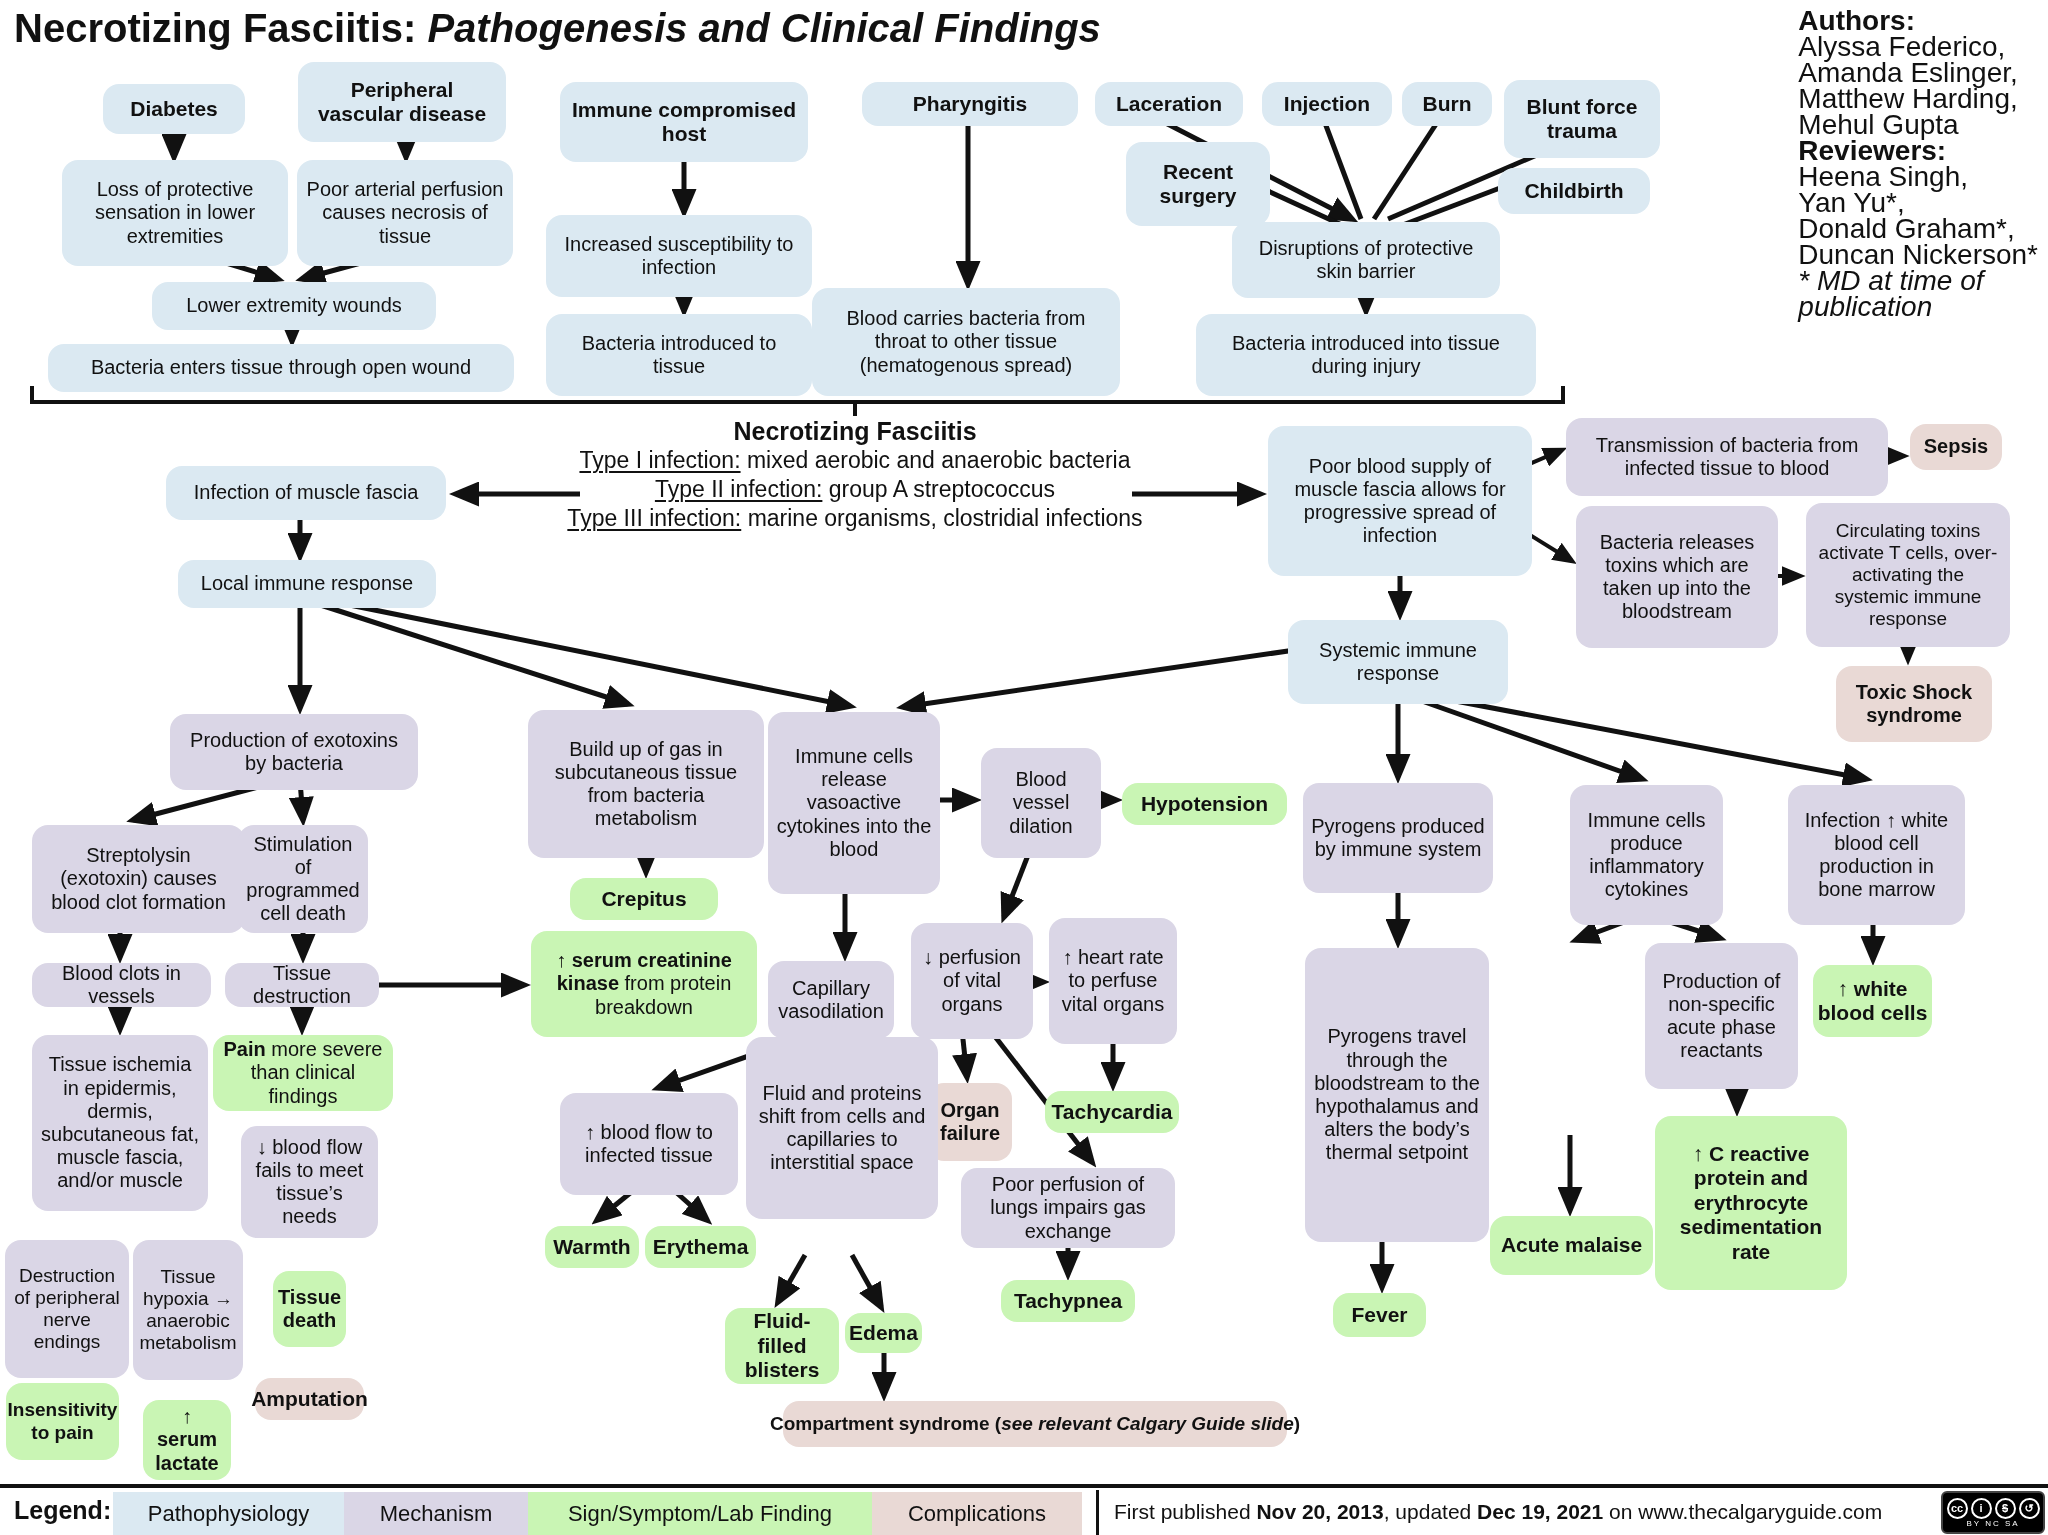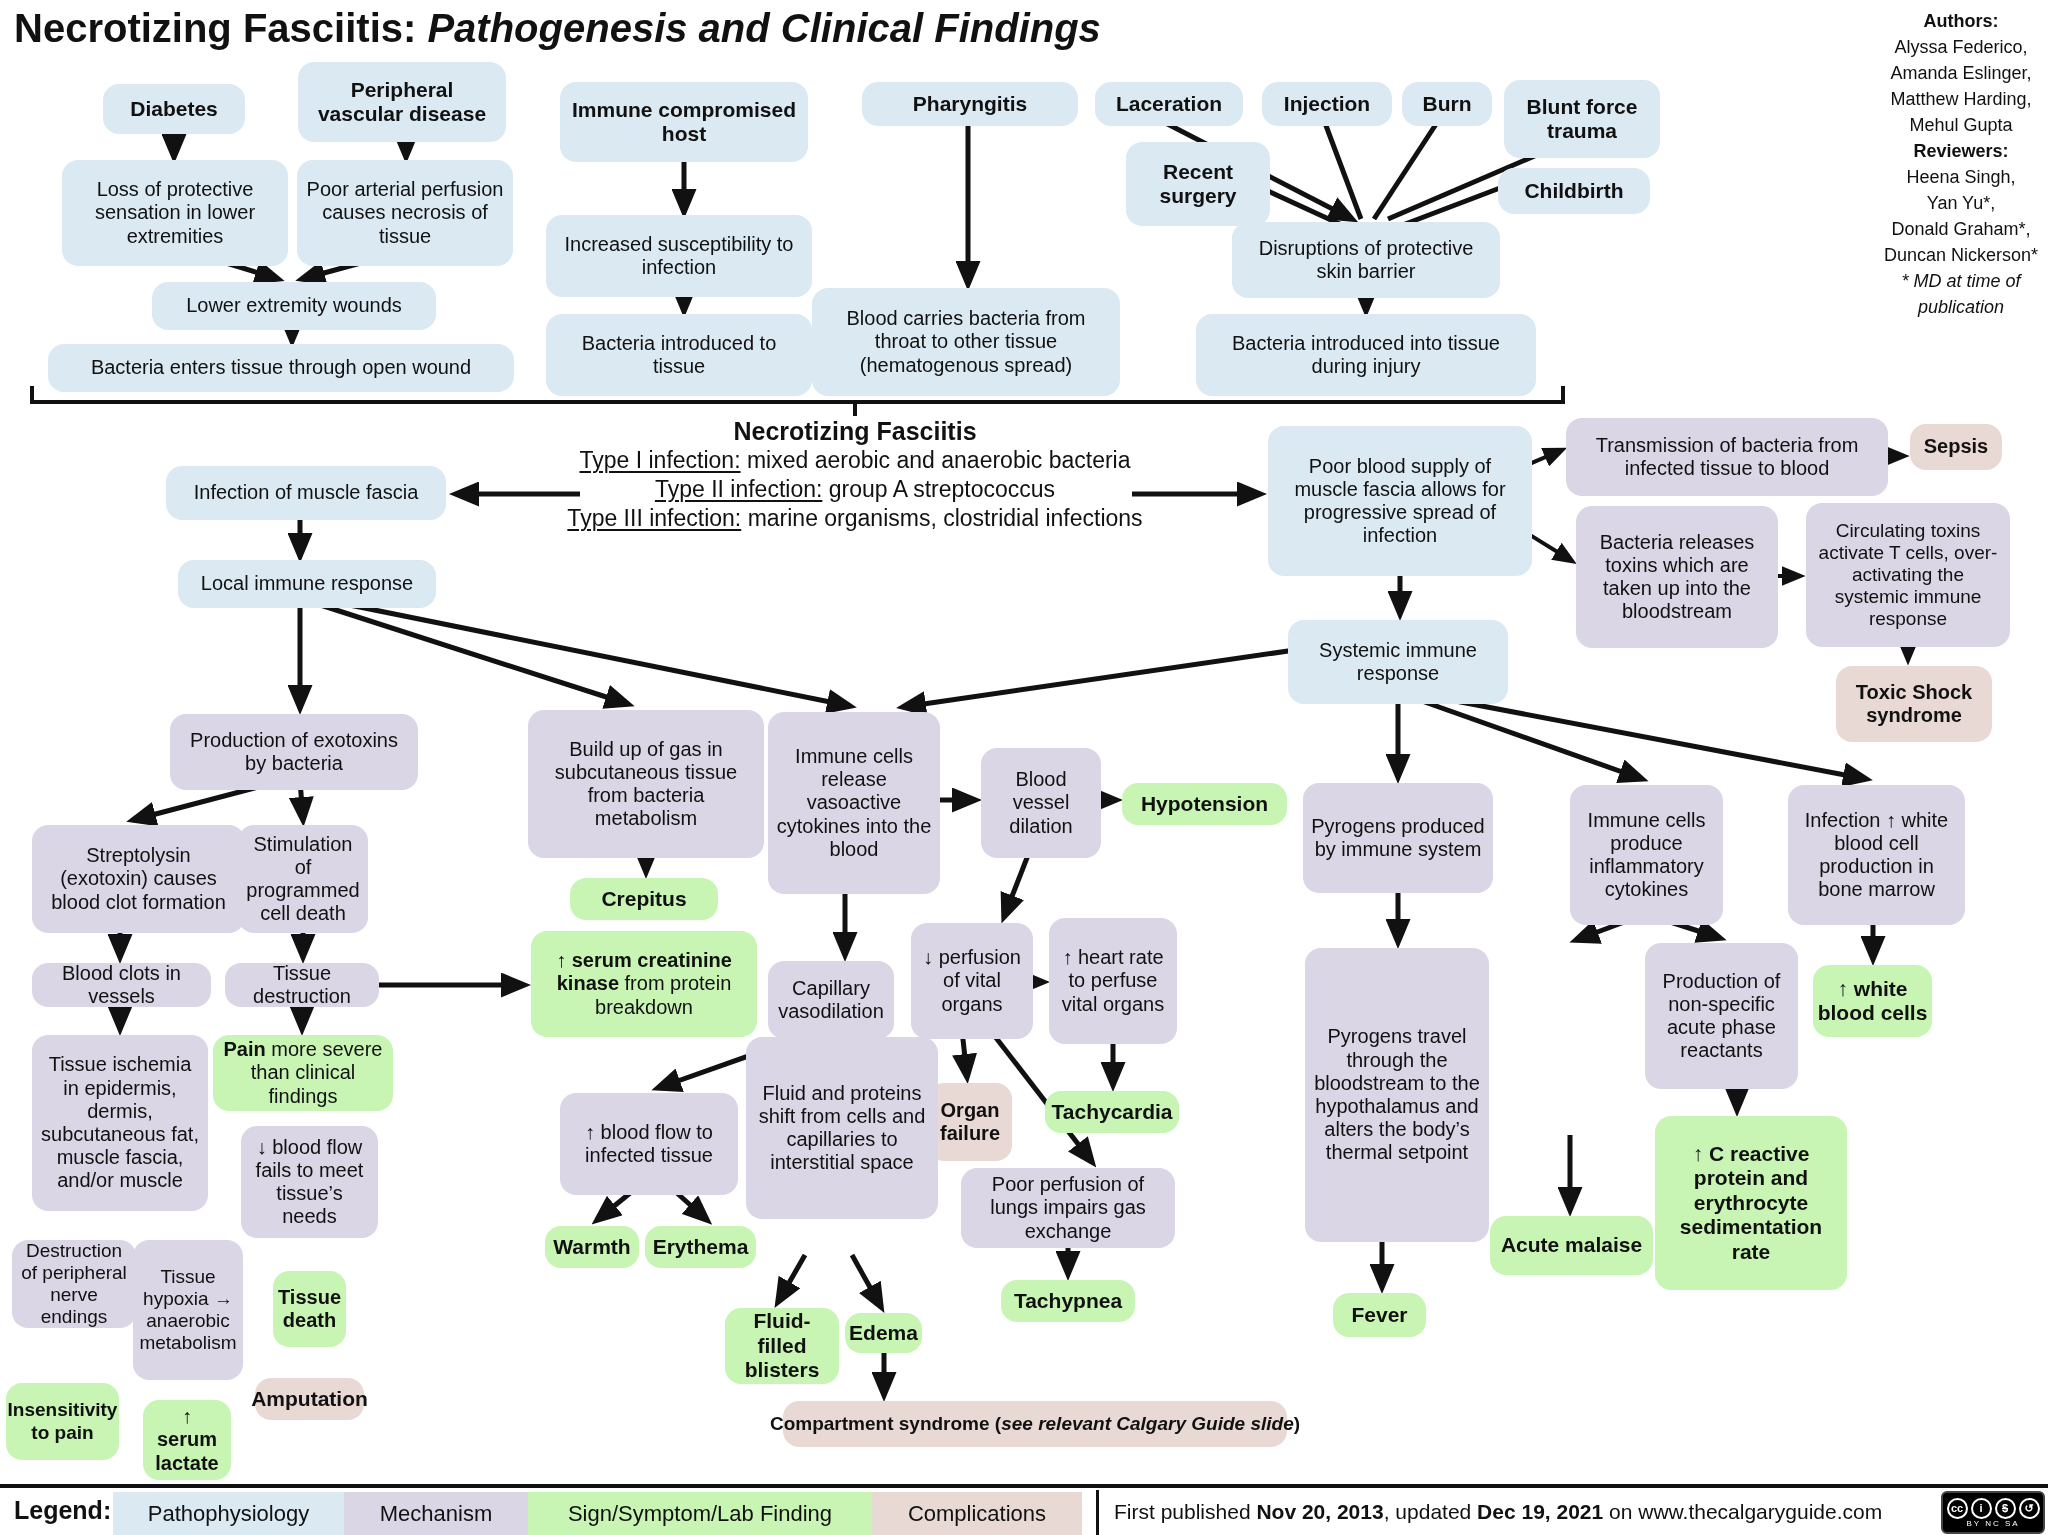--- a/index.html
+++ b/index.html
@@ -10,21 +10,21 @@
         text-align:center;box-sizing:border-box;padding:4px 8px;font-size:20px;line-height:1.16;}
   .blue{background:#dbe9f2;}
   .lav{background:#dad6e6;}
   .green{background:#c9f5b4;}
   .pink{background:#e9d9d5;}
   .b{font-weight:700;}
   .fs21{font-size:21px;}
   .fs19{font-size:19px;}
   .title{position:absolute;left:14px;top:6px;z-index:3;font-size:40px;font-weight:700;white-space:nowrap;}
   .title .it{font-style:italic;}
-  .credits{position:absolute;right:10px;top:8px;z-index:3;text-align:center;font-size:18px;line-height:26px;}
+  .credits{position:absolute;right:10px;top:8px;z-index:3;text-align:left;font-size:28px;line-height:26px;}
   .credits .it{font-style:italic;}
   .nf-center{position:absolute;left:855px;top:416px;transform:translateX(-50%);z-index:2;text-align:center;white-space:nowrap;}
   .nf-center .hd{font-size:25px;font-weight:700;line-height:30px;}
   .nf-center .tline{font-size:23px;line-height:29px;}
   .nf-center .u{text-decoration:underline;text-decoration-thickness:2px;text-underline-offset:3px;}
   .footrule{position:absolute;left:0;top:1484px;width:2048px;height:4px;background:#111;z-index:3;}
   .legend-label{position:absolute;left:14px;top:1496px;font-size:25px;font-weight:700;z-index:3;}
   .swatch{position:absolute;top:1492px;height:43px;z-index:3;display:flex;align-items:center;justify-content:center;
           font-size:22px;}
   .vdiv{position:absolute;left:1096px;top:1490px;width:3px;height:45px;background:#111;z-index:3;}
@@ -201,21 +201,21 @@
   <div class="node lav" style="left:225px;top:963px;width:154px;height:44px">Tissue destruction</div>
   <div class="node green" style="left:531px;top:931px;width:226px;height:106px">
     <span><span class="b">↑ serum creatinine kinase</span><span> from protein breakdown</span></span>
   </div>
   <div class="node green b fs21" style="left:570px;top:878px;width:148px;height:42px">Crepitus</div>
   <div class="node green" style="left:213px;top:1035px;width:180px;height:76px">
     <span><span class="b">Pain</span><span> more severe than clinical findings</span></span>
   </div>
   <div class="node lav" style="left:32px;top:1035px;width:176px;height:176px">Tissue ischemia in epidermis, dermis, subcutaneous fat, muscle fascia, and/or muscle</div>
   <div class="node lav" style="left:241px;top:1126px;width:137px;height:112px">↓ blood flow fails to meet tissue’s needs</div>
-  <div class="node lav fs19" style="left:12px;top:1240px;width:124px;height:88px">Destruction of peripheral nerve endings</div>
+  <div class="node lav fs19" style="left:5px;top:1240px;width:124px;height:138px">Destruction of peripheral nerve endings</div>
   <div class="node lav fs19" style="left:133px;top:1240px;width:110px;height:140px">Tissue hypoxia → anaerobic metabolism</div>
   <div class="node green b" style="left:273px;top:1271px;width:73px;height:76px;padding:2px">Tissue death</div>
   <div class="node pink b fs21" style="left:255px;top:1378px;width:109px;height:42px;padding:2px">Amputation</div>
   <div class="node green b fs19" style="left:6px;top:1383px;width:113px;height:77px;padding:2px">Insensitivity to pain</div>
   <div class="node green b" style="left:143px;top:1400px;width:88px;height:80px;padding:10px">↑ serum lactate</div>
   <div class="node lav" style="left:560px;top:1093px;width:178px;height:102px">↑ blood flow to infected tissue</div>
   <div class="node green b fs21" style="left:545px;top:1226px;width:94px;height:42px;padding:2px">Warmth</div>
   <div class="node green b fs21" style="left:645px;top:1226px;width:111px;height:42px;padding:19px">Erythema</div>
 
   <div class="node lav" style="left:1303px;top:783px;width:190px;height:110px">Pyrogens produced by immune system</div>

